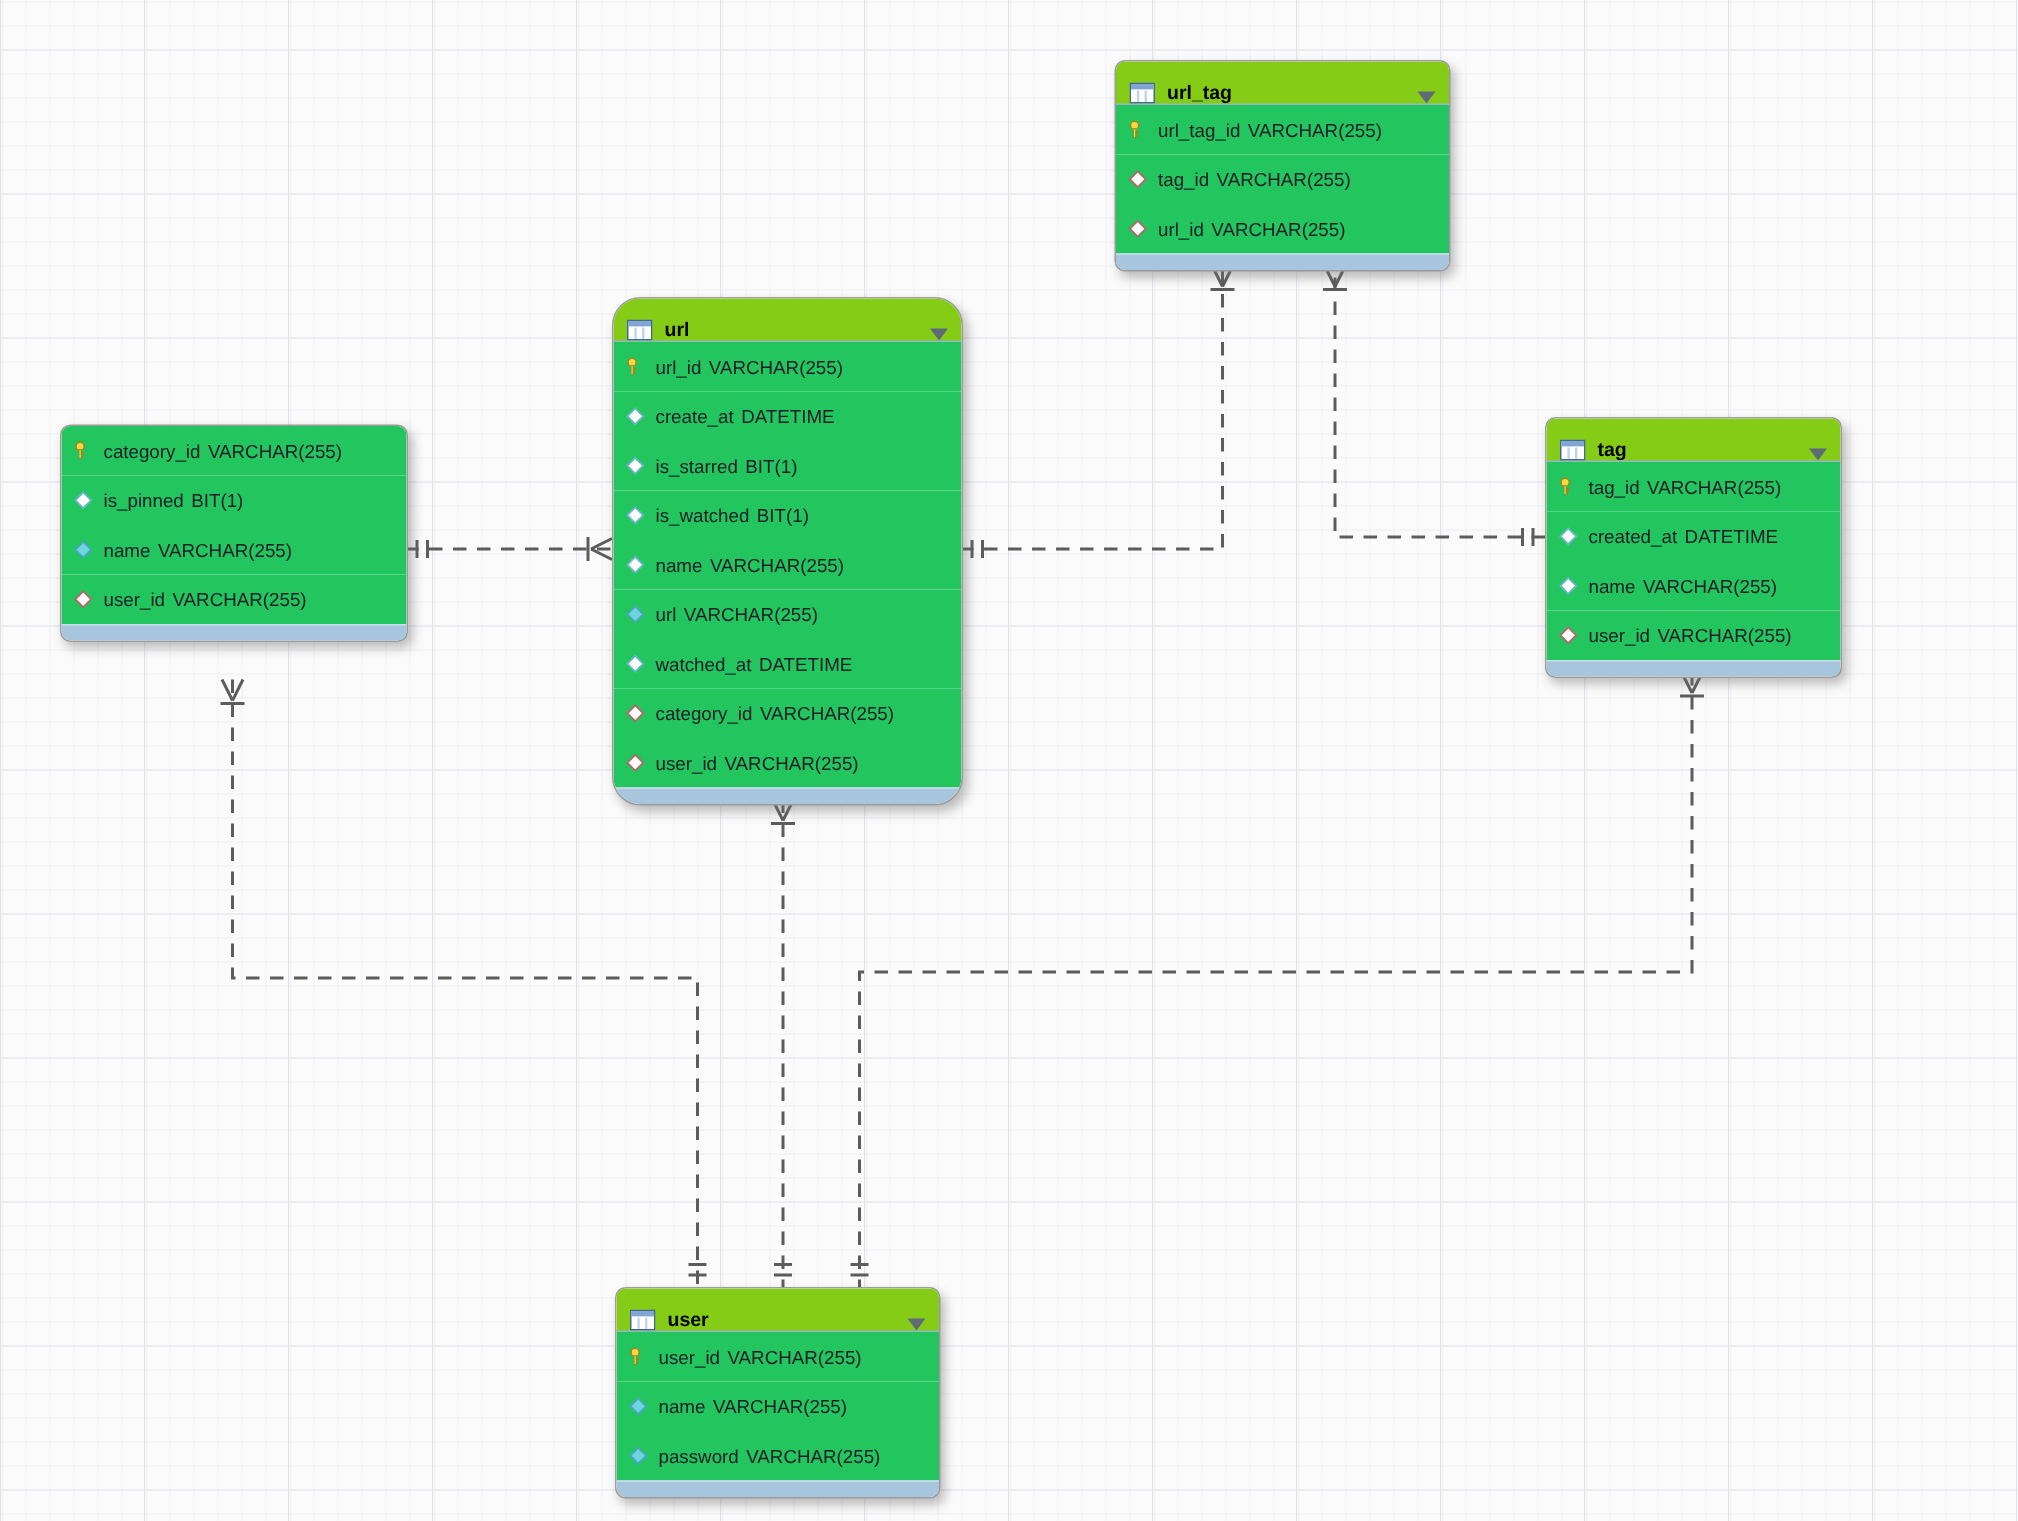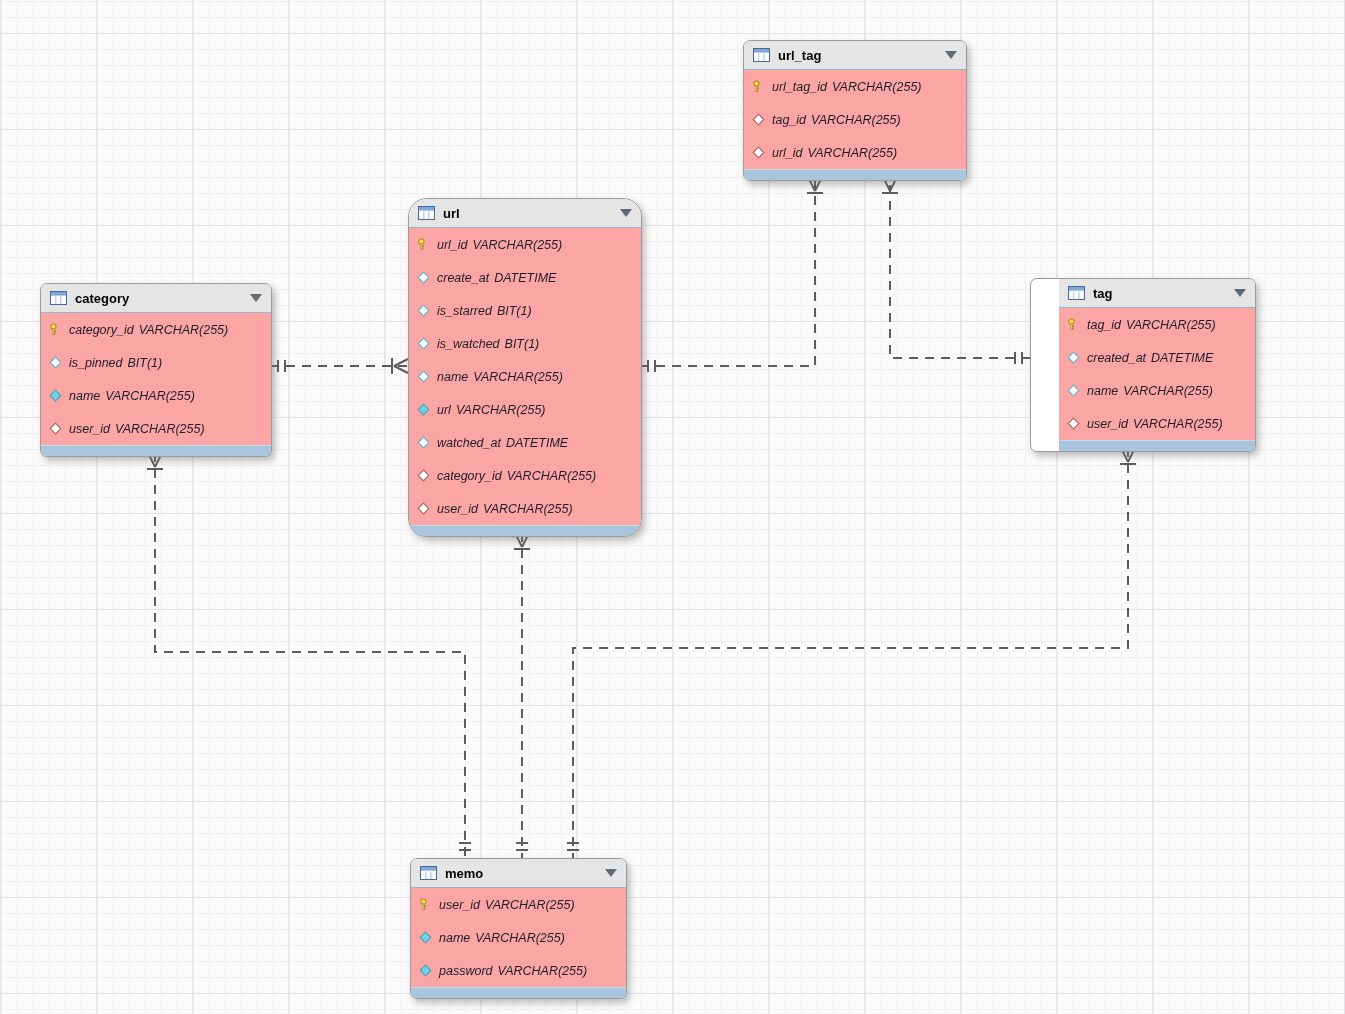--- a/index.html
+++ b/index.html
@@ -22,33 +22,33 @@
   .mark  { fill:none; stroke:#5c5c5c; stroke-width:2; }
 
   .db-table {
     position:absolute; z-index:2;
     background:#ffffff;
     border:1px solid #9b9b9b; border-radius:7px;
     box-shadow: 3px 4px 7px rgba(110,110,110,.45);
     overflow:hidden;
   }
   .thead {
-    height:28px; background:#e5e5e5;
-    display:flex; align-items:center; gap:8px;
+    height:28px; background:#84cc16;
+    display:flex; align-items:flex-end; gap:8px;
     padding:0 9px; border-bottom:1px solid #93b4cc;
   }
   .t-title { font-size:13px; font-weight:bold; color:#000; white-space:nowrap; }
   .t-arrow {
     margin-left:auto; width:0; height:0;
     border-left:6px solid transparent; border-right:6px solid transparent;
     border-top:8px solid #5e6b76;
   }
   .trow {
     height:33px; display:flex; align-items:center; gap:7px;
-    padding:0 8px; background:#fca5a5;font-style:italic;
+    padding:0 8px; background:#22c55e;
   }
   .trow .c-name, .trow .c-type { font-size:12.5px; color:#1d1d29; white-space:nowrap; }
   .trow .c-type { margin-left:-2px; }
   .tfoot { height:10px; background:#a7c6dd; border-top:1px solid #c9dcea; }
   .row-icon { flex:0 0 auto; display:block; }
 </style>
 </head>
 <body>
 
 <div id="canvas">
@@ -209,29 +209,20 @@
         <div class="trow">
           <svg width="13" height="13" viewBox="0 0 13 13" class="row-icon">
             <path d="M6.5 1.2 L11.8 6.5 L6.5 11.8 L1.2 6.5 Z" fill="#ffffff" stroke="#b06a6a" stroke-width="1.2"></path>
           </svg>
           <span class="c-name">user_id</span>
           <span class="c-type">VARCHAR(255)</span>
         </div>
         <div class="tfoot"></div>
       </div>
       <div class="db-table" style="left: 40px; top: 283px; width: 230px;">
-        <div class="thead">
-          <svg width="17" height="14" viewBox="0 0 17 14">
-            <rect x="0.5" y="0.5" width="16" height="13" fill="#ffffff" stroke="#44679a" stroke-width="1"></rect>
-            <rect x="1" y="1" width="15" height="3.6" fill="#7fa7d2"></rect>
-            <path d="M5.7 5.3 L5.7 13 M10.8 5.3 L10.8 13" stroke="#c2d4ea" stroke-width="1.6"></path>
-          </svg>
-          <span class="t-title">category</span>
-          <div class="t-arrow"></div>
-        </div>
         <div class="trow">
           <svg width="13" height="13" viewBox="0 0 13 13" class="row-icon">
             <circle cx="4.4" cy="3.6" r="2.7" fill="#f5d944" stroke="#a08418" stroke-width="1"></circle>
             <path d="M4.4 5.5 L4.4 12 M4.4 8.2 L7 8.2 M4.4 10.6 L6.4 10.6" stroke="#a08418" stroke-width="1.6" fill="none"></path>
             <path d="M4.4 6 L4.4 11.4" stroke="#f5d944" stroke-width="0.8" fill="none"></path>
           </svg>
           <span class="c-name">category_id</span>
           <span class="c-type">VARCHAR(255)</span>
         </div>
         <div class="trow">
@@ -250,21 +241,21 @@
         </div>
         <div class="trow">
           <svg width="13" height="13" viewBox="0 0 13 13" class="row-icon">
             <path d="M6.5 1.2 L11.8 6.5 L6.5 11.8 L1.2 6.5 Z" fill="#ffffff" stroke="#b06a6a" stroke-width="1.2"></path>
           </svg>
           <span class="c-name">user_id</span>
           <span class="c-type">VARCHAR(255)</span>
         </div>
         <div class="tfoot"></div>
       </div>
-      <div class="db-table" style="left: 1030px; top: 278px; width: 196px; padding-left: 28px;">
+      <div class="db-table" style="left: 1030px; top: 278px; width: 196px;">
         <div class="thead">
           <svg width="17" height="14" viewBox="0 0 17 14">
             <rect x="0.5" y="0.5" width="16" height="13" fill="#ffffff" stroke="#44679a" stroke-width="1"></rect>
             <rect x="1" y="1" width="15" height="3.6" fill="#7fa7d2"></rect>
             <path d="M5.7 5.3 L5.7 13 M10.8 5.3 L10.8 13" stroke="#c2d4ea" stroke-width="1.6"></path>
           </svg>
           <span class="t-title">tag</span>
           <div class="t-arrow"></div>
         </div>
         <div class="trow">
@@ -299,21 +290,21 @@
         </div>
         <div class="tfoot"></div>
       </div>
       <div class="db-table" style="left: 410px; top: 858px; width: 215px;">
         <div class="thead">
           <svg width="17" height="14" viewBox="0 0 17 14">
             <rect x="0.5" y="0.5" width="16" height="13" fill="#ffffff" stroke="#44679a" stroke-width="1"></rect>
             <rect x="1" y="1" width="15" height="3.6" fill="#7fa7d2"></rect>
             <path d="M5.7 5.3 L5.7 13 M10.8 5.3 L10.8 13" stroke="#c2d4ea" stroke-width="1.6"></path>
           </svg>
-          <span class="t-title">memo</span>
+          <span class="t-title">user</span>
           <div class="t-arrow"></div>
         </div>
         <div class="trow">
           <svg width="13" height="13" viewBox="0 0 13 13" class="row-icon">
             <circle cx="4.4" cy="3.6" r="2.7" fill="#f5d944" stroke="#a08418" stroke-width="1"></circle>
             <path d="M4.4 5.5 L4.4 12 M4.4 8.2 L7 8.2 M4.4 10.6 L6.4 10.6" stroke="#a08418" stroke-width="1.6" fill="none"></path>
             <path d="M4.4 6 L4.4 11.4" stroke="#f5d944" stroke-width="0.8" fill="none"></path>
           </svg>
           <span class="c-name">user_id</span>
           <span class="c-type">VARCHAR(255)</span>

